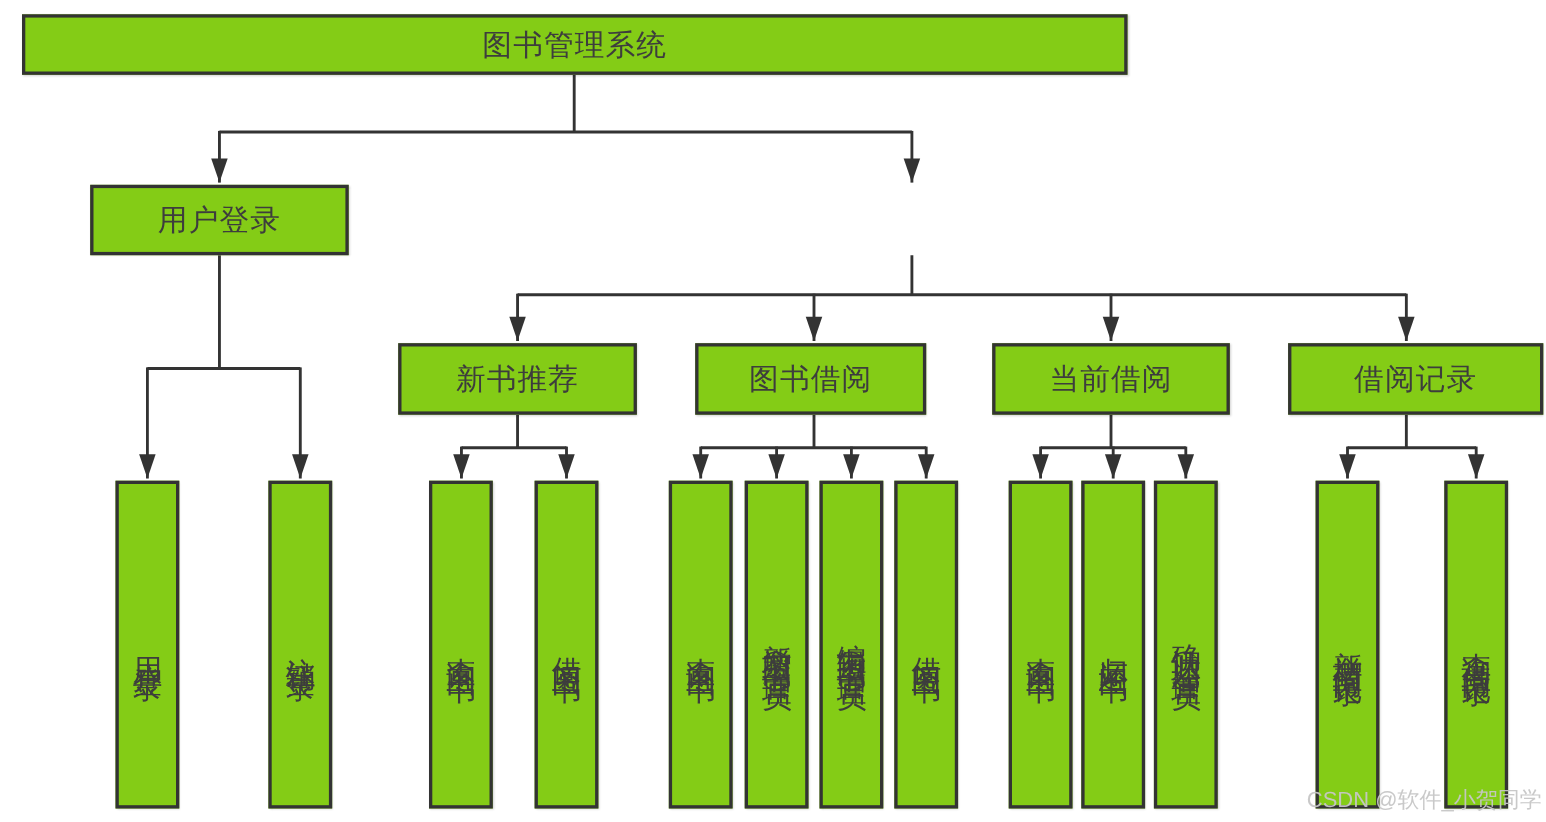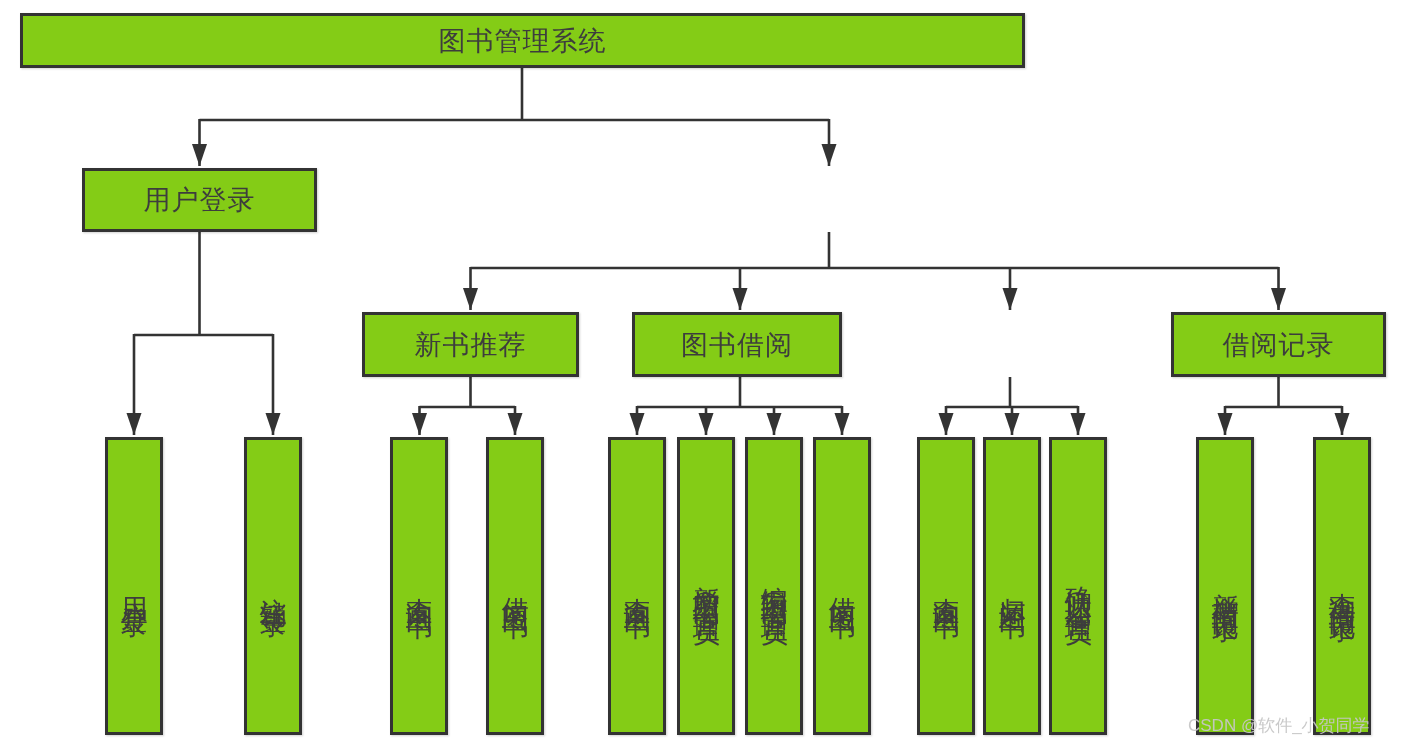--- a/index.html
+++ b/index.html
@@ -25,21 +25,21 @@
     writing-mode:vertical-rl;
     text-orientation:mixed;
     font-size:27px;
     letter-spacing:5px;
     line-height:1.05;
     color:#3d3d3d;
   }
   #watermark{
     position:absolute;
     left:1188px;top:714px;
-    font-size:17px;
+    font-size:20px;
     color:rgba(198,198,198,0.95);
     z-index:5;
     white-space:nowrap;
   }
 </style>
 </head>
 <body>
 
 <div id="stage">
 
@@ -85,21 +85,22 @@
       <line x1="1342" y1="406" x2="1342" y2="435" marker-end="url(#arrow)"></line>
     </g>
   </svg>
 
   <div class="box hlabel" style="left:20px;top:13px;width:1005px;height:55px;">图书管理系统</div>
 
   <div class="box hlabel" style="left:82px;top:168px;width:235px;height:64px;">用户登录</div>
 
   <div class="box hlabel" style="left:362px;top:312px;width:217px;height:65px;">新书推荐</div>
   <div class="box hlabel" style="left:632px;top:312px;width:210px;height:65px;">图书借阅</div>
-  <div class="box hlabel" style="left:1171px;top:312px;width:215px;height:65px;">借阅记录</div>
+  <div class="box hlabel" style="left:902px;top:312px;width:216px;height:65px;">当前借阅</div>
+  <div class="box hlabel" style="left:1171px;top:312px;width:232px;height:65px;">借阅记录</div>
 
   <div class="box" style="left:105px;top:437px;width:58px;height:298px;">
     <span class="vtext">用户登录</span>
   </div>
   <div class="box" style="left:244px;top:437px;width:58px;height:298px;">
     <span class="vtext">注销登录</span>
   </div>
 
   <div class="box" style="left:390px;top:437px;width:58px;height:298px;">
     <span class="vtext">查询图书</span>

